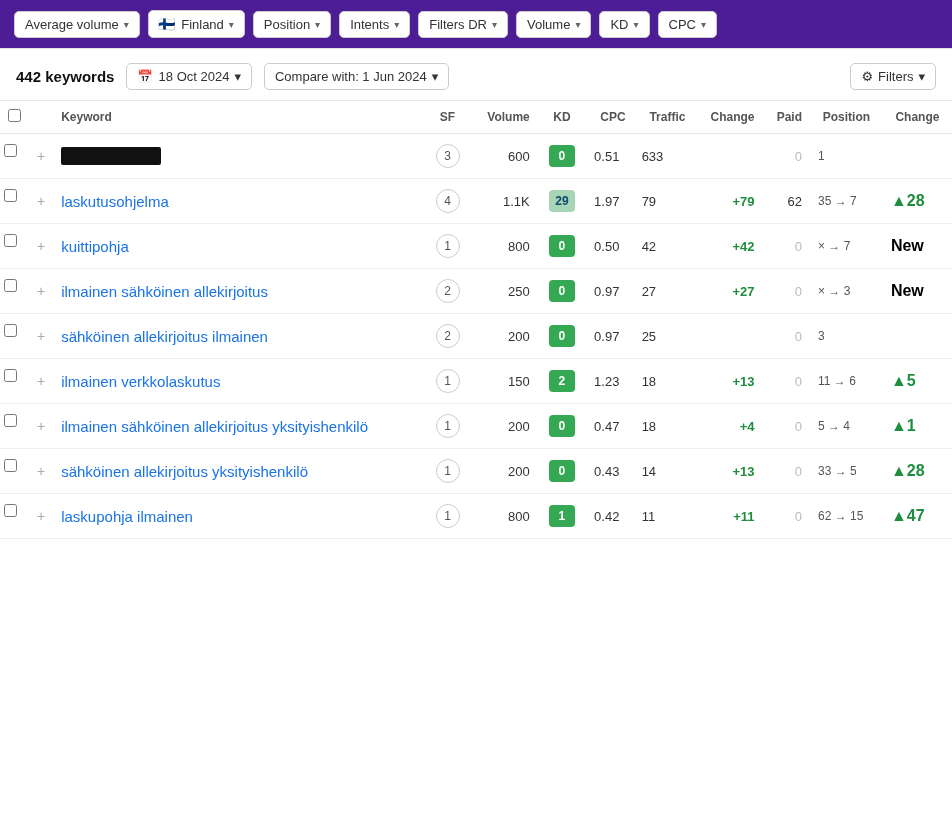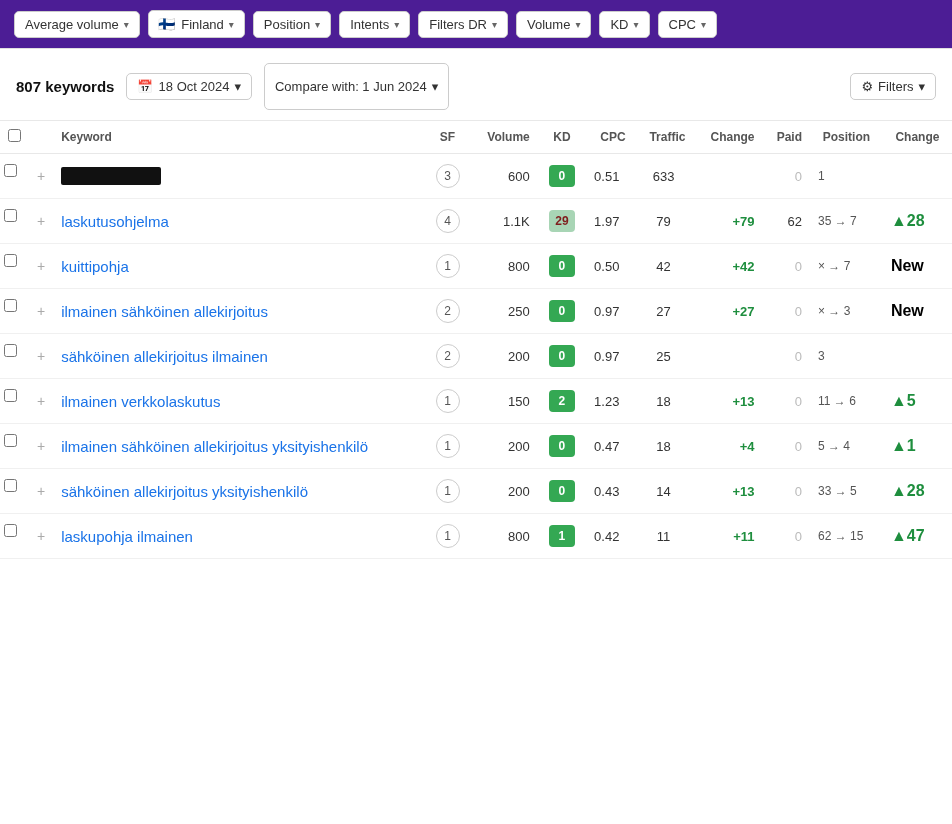--- a/index.html
+++ b/index.html
@@ -56,21 +56,21 @@
       background: #fff;
       cursor: pointer;
       font-size: 13px;
       color: #333;
     }
 
     .compare-btn {
       display: flex;
       align-items: center;
       gap: 5px;
-      padding: 15px 10px;
+      padding: 5px 10px;
       border: 1px solid #ccc;
       border-radius: 5px;
       background: #fff;
       cursor: pointer;
       font-size: 13px;
       color: #333;
     }
 
     .filters-btn {
       display: flex;
@@ -167,21 +167,21 @@
       align-items: center;
       justify-content: center;
       width: 26px;
       height: 22px;
       border-radius: 4px;
       font-size: 12px;
       font-weight: 600;
     }
 
     .kd-green { background: #34a853; color: #fff; }
-    .kd-light-green { background: #a8d5b5; color: #7f1d1d; }
+    .kd-light-green { background: #a8d5b5; color: #0c4a6e; }
 
     .change-positive { color: #1e8e3e; font-weight: 600; }
 
     .position-arrow {
       display: flex;
       align-items: center;
       gap: 3px;
       font-size: 12px;
       color: #555;
       white-space: nowrap;
@@ -198,21 +198,21 @@
       align-items: center;
       gap: 2px;
       font-size: 16px;
     }
 
     .td-keyword { min-width: 200px; }
     .td-sf { text-align: center; }
     .td-vol { text-align: right; }
     .td-kd { text-align: center; }
     .td-cpc { text-align: left; }
-    .td-traffic { text-align: center; }
+    .td-traffic { text-align: left; }
     .td-change { text-align: right; }
     .td-paid { text-align: right; }
     .td-position { text-align: center; }
     .td-pos-change { text-align: center; }
 
     .zero-val { color: #bbb; }
   </style>
 </head>
 <body>
 
@@ -246,21 +246,21 @@
     <span>KD</span>
     <span class="arrow">▾</span>
   </button>
   <button class="filter-btn">
     <span>CPC</span>
     <span class="arrow">▾</span>
   </button>
 </div>
 
 <div class="table-header-bar">
-  <span class="keyword-count">807 keywords</span>
+  <span class="keyword-count">442 keywords</span>
   <button class="date-btn">
     <span>📅</span>
     <span>18 Oct 2024</span>
     <span class="arrow">▾</span>
   </button>
   <button class="compare-btn">
     <span>Compare with: 1 Jun 2024</span>
     <span class="arrow">▾</span>
   </button>
   <button class="filters-btn">

